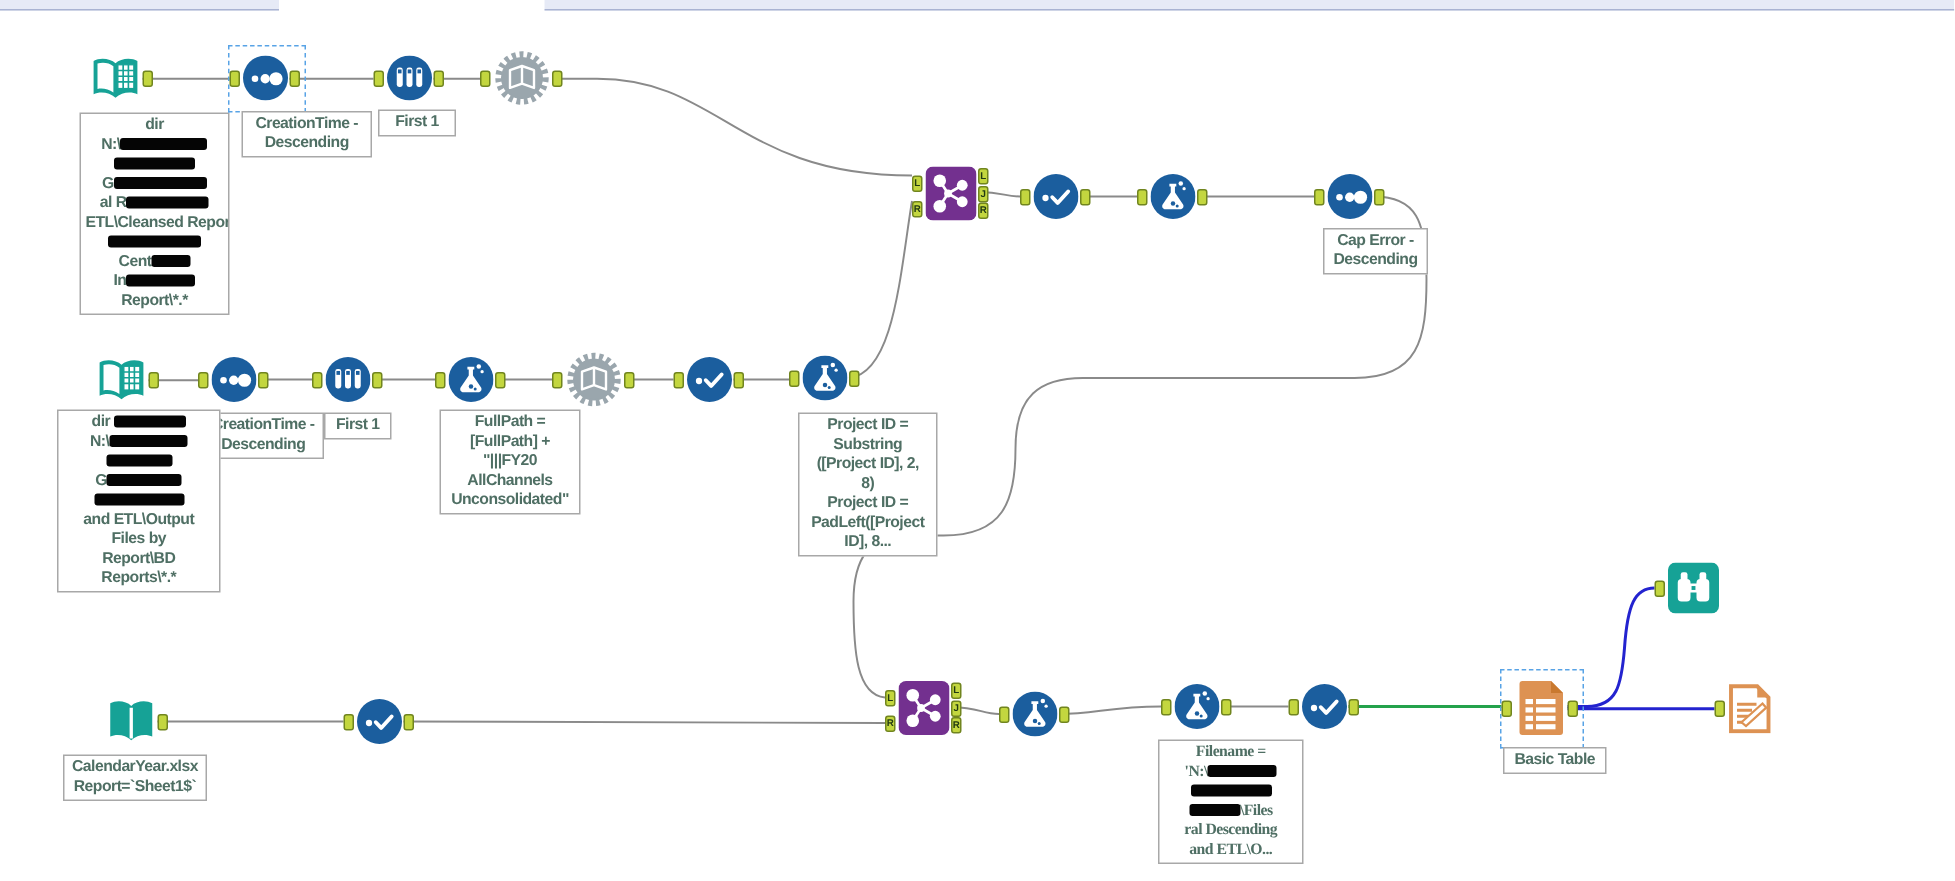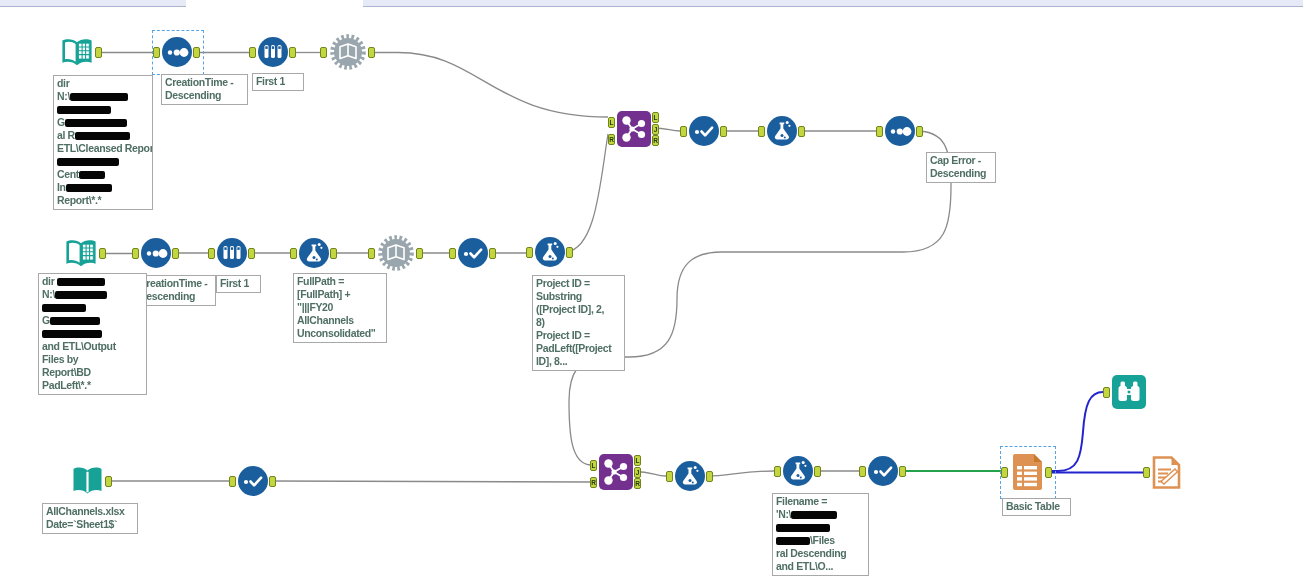--- a/index.html
+++ b/index.html
@@ -7,21 +7,21 @@
           font-family:"Liberation Sans",sans-serif;}
   #wires{position:absolute;left:0;top:0;}
   .tab-strip{position:absolute;top:0;left:0;width:1303px;height:7px;box-sizing:border-box;}
   .tab-gap{position:absolute;left:186px;top:0;width:177px;height:9px;background:#fff;}
   .tool{position:absolute;}
   .anchor{position:absolute;width:7px;height:11px;border-radius:2px;box-sizing:border-box;
           font-size:6.5px;font-weight:bold;text-align:center;line-height:9px;color:#223a12;}
   .annotation{position:absolute;background:#fff;border:1px solid #a8a8a8;padding:1px 3px 2px 3px;
           font-size:10.5px;line-height:13px;font-weight:bold;letter-spacing:-0.35px;
           white-space:nowrap;overflow:hidden;}
-  .ann-line{min-height:13px;}
+  .ann-line{min-height:13px;text-align:center;}
   .bar{display:inline-block;height:8px;background:#050505;border-radius:2px;vertical-align:-1px;}
   .selection-box{position:absolute;border:1px dashed #58a3e6;background:transparent;}
 </style>
 </head>
 <body>
 
 <div id="canvas">
   <div class="tab-strip" style="background: rgb(230, 234, 246); border-bottom: 1px solid rgb(169, 179, 210);">
     <div class="tab-gap"></div>
   </div>
@@ -144,21 +144,21 @@
     <div class="anchor" style="left: 758px; top: 125.5px; background: rgb(195, 214, 63); border: 1px solid rgb(113, 133, 31);"></div>
     <div class="anchor" style="left: 798px; top: 125.5px; background: rgb(195, 214, 63); border: 1px solid rgb(113, 133, 31);"></div>
     <div class="tool" style="left: 885px; top: 116px; width: 30px; height: 30px;"><span><svg width="30" height="30" viewBox="0 0 30 30">
   <circle cx="15" cy="15" r="15" fill="#1b5e9e"></circle>
   <circle cx="8" cy="15.5" r="2.2" fill="#fff"></circle>
           <circle cx="14.8" cy="15.5" r="3.1" fill="#fff"></circle>
           <circle cx="22" cy="15.5" r="4.4" fill="#fff"></circle>
         </svg></span></div>
     <div class="anchor" style="left: 876px; top: 125.5px; background: rgb(195, 214, 63); border: 1px solid rgb(113, 133, 31);"></div>
     <div class="anchor" style="left: 916px; top: 125.5px; background: rgb(195, 214, 63); border: 1px solid rgb(113, 133, 31);"></div>
-    <div class="annotation" style="left: 882px; top: 152px; width: 62px; border-color: rgb(168, 168, 168); color: rgb(79, 111, 100); margin-left: 44px;">
+    <div class="annotation" style="left: 882px; top: 152px; width: 62px; border-color: rgb(168, 168, 168); color: rgb(79, 111, 100);">
       <div class="ann-line"><span>Cap Error -</span></div>
       <div class="ann-line"><span>Descending</span></div>
     </div>
     <div class="tool" style="left: 141px; top: 238px; width: 30px; height: 30px;"><span><svg width="30" height="30" viewBox="0 0 30 30">
   <circle cx="15" cy="15" r="15" fill="#1b5e9e"></circle>
   <circle cx="8" cy="15.5" r="2.2" fill="#fff"></circle>
           <circle cx="14.8" cy="15.5" r="3.1" fill="#fff"></circle>
           <circle cx="22" cy="15.5" r="4.4" fill="#fff"></circle>
         </svg></span></div>
     <div class="anchor" style="left: 132px; top: 247.5px; background: rgb(195, 214, 63); border: 1px solid rgb(113, 133, 31);"></div>
@@ -176,21 +176,21 @@
     <div class="anchor" style="left: 99px; top: 248px; background: rgb(195, 214, 63); border: 1px solid rgb(113, 133, 31);"></div>
     <div class="annotation" style="left: 38px; top: 273px; width: 101px; border-color: rgb(168, 168, 168); color: rgb(79, 111, 100);">
       <div class="ann-line"><span>dir </span><span class="bar" style="width: 48px;"></span></div>
       <div class="ann-line"><span>N:\</span><span class="bar" style="width: 52px;"></span></div>
       <div class="ann-line"><span class="bar" style="width: 44px;"></span></div>
       <div class="ann-line"><span>G</span><span class="bar" style="width: 50px;"></span></div>
       <div class="ann-line"><span class="bar" style="width: 60px;"></span></div>
       <div class="ann-line"><span>and ETL\Output</span></div>
       <div class="ann-line"><span>Files by</span></div>
       <div class="ann-line"><span>Report\BD</span></div>
-      <div class="ann-line"><span>PadLeft\*.*</span></div>
+      <div class="ann-line"><span>Reports\*.*</span></div>
     </div>
     <div class="tool" style="left: 217px; top: 238px; width: 30px; height: 30px;"><span><svg width="30" height="30" viewBox="0 0 30 30">
   <circle cx="15" cy="15" r="15" fill="#1b5e9e"></circle>
   <g fill="#fff">
             <rect x="6.5" y="8" width="4" height="13" rx="1.6"></rect>
             <rect x="13" y="8" width="4" height="13" rx="1.6"></rect>
             <rect x="19.5" y="8" width="4" height="13" rx="1.6"></rect>
           </g>
   <g fill="#1b5e9e">
             <rect x="7.3" y="9.3" width="2.4" height="2.6"></rect>
@@ -253,22 +253,22 @@
       <div class="ann-line"><span>Project ID =</span></div>
       <div class="ann-line"><span>PadLeft([Project</span></div>
       <div class="ann-line"><span>ID], 8...</span></div>
     </div>
     <div class="tool" style="left: 71px; top: 465px; width: 33px; height: 32px;"><span><svg width="33" height="32" viewBox="0 0 33 32">
   <path d="M16.5 5.6C13.2 2.2 6.4 1.7 2.5 3.9V26c3.9-1.8 10.2-1.4 14 2.5 3.8-3.9 10.1-4.3 14-2.5V3.9C26.6 1.7 19.8 2.2 16.5 5.6z" fill="#16a296"></path>
   <path d="M16.5 6.8v20.5" stroke="#fff" stroke-width="2.2"></path>
         </svg></span></div>
     <div class="anchor" style="left: 105px; top: 475.5px; background: rgb(195, 214, 63); border: 1px solid rgb(113, 133, 31);"></div>
     <div class="annotation" style="left: 42px; top: 503px; width: 88px; border-color: rgb(168, 168, 168); color: rgb(79, 111, 100);">
-      <div class="ann-line"><span>AllChannels.xlsx</span></div>
-      <div class="ann-line"><span>Date=`Sheet1$`</span></div>
+      <div class="ann-line"><span>CalendarYear.xlsx</span></div>
+      <div class="ann-line"><span>Report=`Sheet1$`</span></div>
     </div>
     <div class="tool" style="left: 238px; top: 466px; width: 30px; height: 30px;"><span><svg width="30" height="30" viewBox="0 0 30 30">
   <circle cx="15" cy="15" r="15" fill="#1b5e9e"></circle>
   <circle cx="8" cy="16" r="2.1" fill="#fff"></circle>
   <path d="M12.5 15.5l3.6 3.8 7-7.6" stroke="#fff" stroke-width="2.6" fill="none" stroke-linecap="round" stroke-linejoin="round"></path>
         </svg></span></div>
     <div class="anchor" style="left: 229px; top: 475.5px; background: rgb(195, 214, 63); border: 1px solid rgb(113, 133, 31);"></div>
     <div class="anchor" style="left: 269px; top: 475.5px; background: rgb(195, 214, 63); border: 1px solid rgb(113, 133, 31);"></div>
     <div class="tool" style="left: 599px; top: 454px; width: 34px; height: 36px;"><span><svg width="34" height="36" viewBox="0 0 34 36">
   <rect width="34" height="36" rx="5" fill="#73308f"></rect>
@@ -301,21 +301,21 @@
     <div class="tool" style="left: 783px; top: 456px; width: 30px; height: 30px;"><span><svg width="30" height="30" viewBox="0 0 30 30">
   <circle cx="15" cy="15" r="15" fill="#1b5e9e"></circle>
   <path d="M12.6 6.5h4.6v1.8h-.9v4.1l5.3 7.7c1 1.5 0 3.4-1.8 3.4H10c-1.8 0-2.8-1.9-1.8-3.4l5.3-7.7V8.3h-.9z" fill="#fff"></path>
   <circle cx="15" cy="19.6" r="1.5" fill="#1b5e9e"></circle>
           <circle cx="17.8" cy="21.4" r="1" fill="#1b5e9e"></circle>
   <circle cx="20.2" cy="6.4" r="1.5" fill="#fff"></circle>
           <circle cx="22.4" cy="9.8" r="1.1" fill="#fff"></circle>
         </svg></span></div>
     <div class="anchor" style="left: 774px; top: 465.5px; background: rgb(195, 214, 63); border: 1px solid rgb(113, 133, 31);"></div>
     <div class="anchor" style="left: 814px; top: 465.5px; background: rgb(195, 214, 63); border: 1px solid rgb(113, 133, 31);"></div>
-    <div class="annotation" style="left: 772px; top: 493px; width: 89px; border-color: rgb(168, 168, 168); color: rgb(79, 111, 100);">
+    <div class="annotation" style="left: 772px; top: 493px; width: 89px; border-color: rgb(168, 168, 168); color: rgb(79, 111, 100); font-family: Liberation Serif, serif;">
       <div class="ann-line"><span>Filename =</span></div>
       <div class="ann-line"><span>'N:\</span><span class="bar" style="width: 46px;"></span></div>
       <div class="ann-line"><span class="bar" style="width: 54px;"></span></div>
       <div class="ann-line"><span class="bar" style="width: 34px;"></span><span>\Files</span></div>
       <div class="ann-line"><span>ral Descending</span></div>
       <div class="ann-line"><span>and ETL\O...</span></div>
     </div>
     <div class="tool" style="left: 868px; top: 456px; width: 30px; height: 30px;"><span><svg width="30" height="30" viewBox="0 0 30 30">
   <circle cx="15" cy="15" r="15" fill="#1b5e9e"></circle>
   <circle cx="8" cy="16" r="2.1" fill="#fff"></circle>

